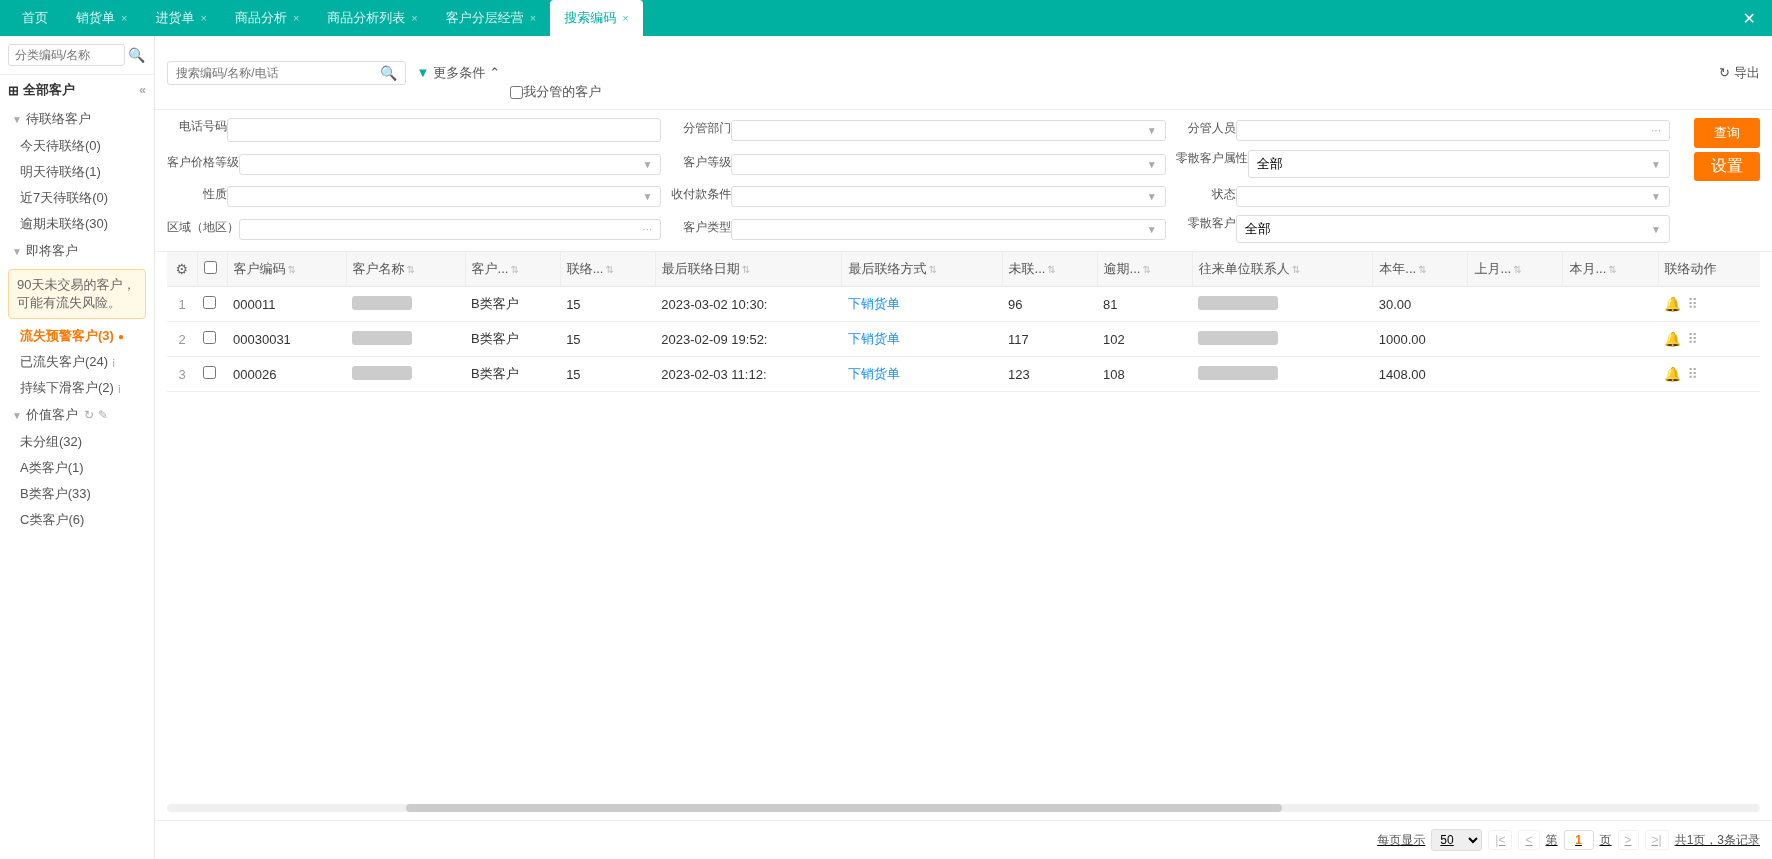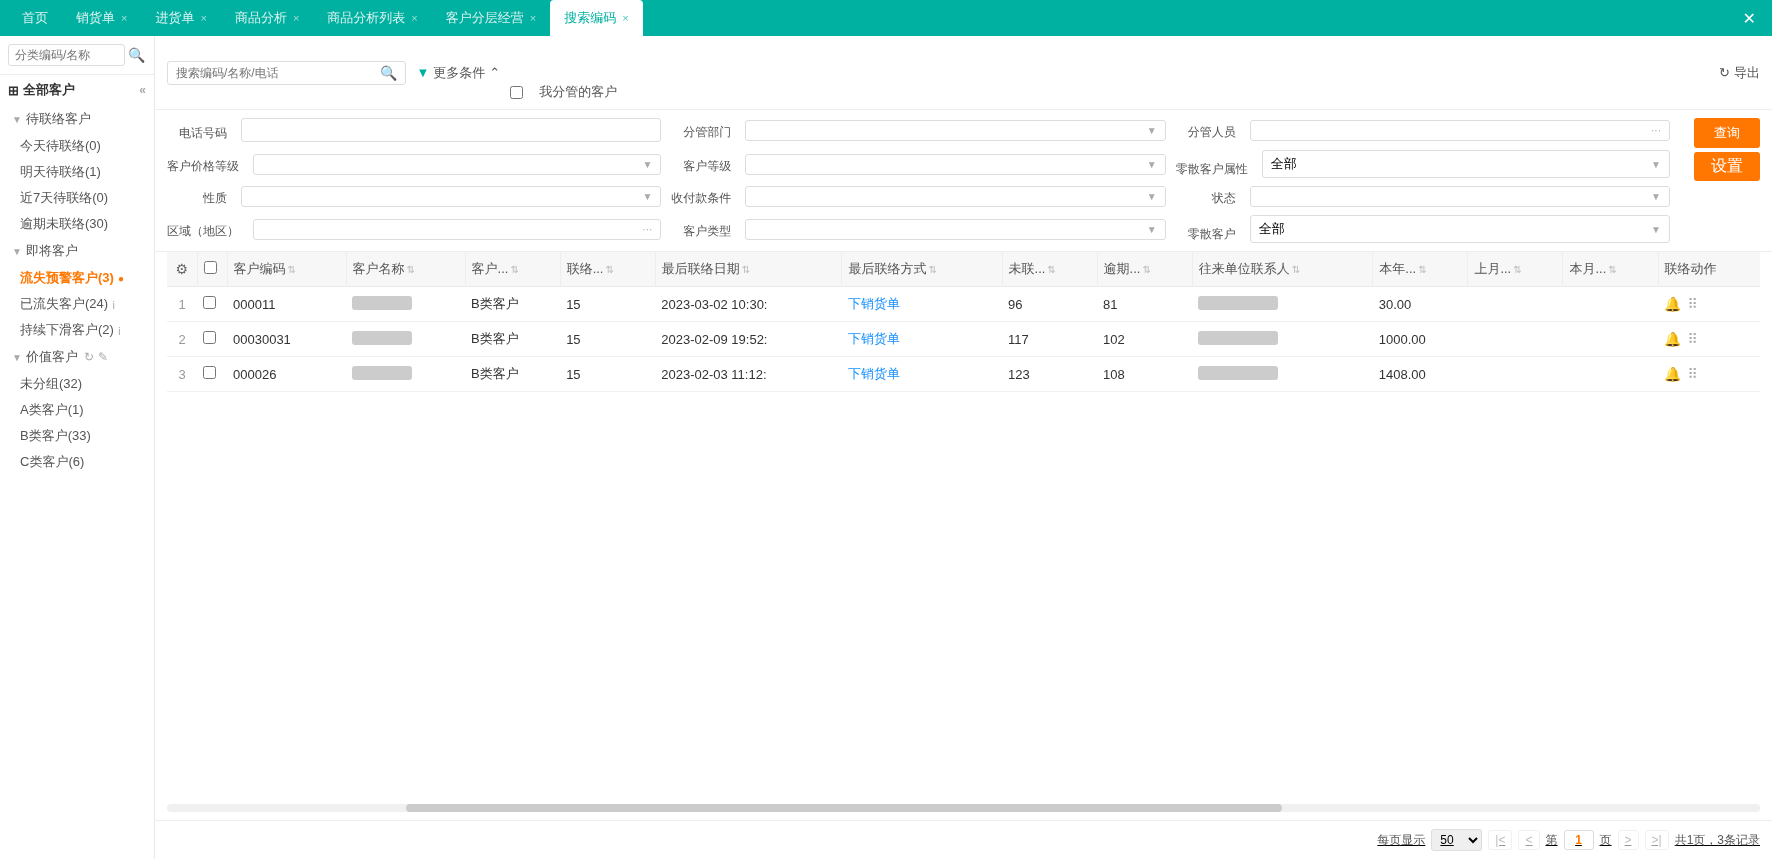--- a/index.html
+++ b/index.html
@@ -153,21 +153,21 @@
       align-items: center;
       gap: 4px;
       color: #555;
       cursor: pointer;
       font-size: 12px;
     }
     .filter-icon { color: #00b0a0; }
     .my-customers {
       display: flex;
       align-items: center;
-      gap: 16px;
+      gap: 0;
       color: #555;
       font-size: 12px;
       cursor: pointer;
       margin-top: 39px;
     }
     .export-btn {
       margin-left: auto;
       display: flex;
       align-items: center;
       gap: 4px;
@@ -185,22 +185,22 @@
     }
     .filter-row {
       display: flex;
       align-items: center;
       gap: 10px;
       margin-bottom: 8px;
     }
     .filter-row:last-child { margin-bottom: 0; }
     .filter-field {
       display: flex;
-      align-items: flex-end;
-      gap: 14px;
+      align-items: flex-start;
+      gap: 0;
       flex: 1;
     }
     .filter-label {
       color: #555;
       white-space: nowrap;
       font-size: 12px;
       min-width: 60px;
       text-align: right;
     }
     .filter-input {
@@ -422,20 +422,23 @@
     <div class="sidebar-item">
       <span>近7天待联络(0)</span>
     </div>
     <div class="sidebar-item">
       <span>逾期未联络(30)</span>
     </div>
 
     <div class="sidebar-group-title">
       <span class="arrow">▼</span>
       <span>即将客户</span>
+    </div>
+    <div class="tooltip-bubble">
+      <span>90天未交易的客户，可能有流失风险。</span>
     </div>
     <div class="sidebar-item active-bold" style="color:#ff7700;display:flex;align-items:center;gap:4px;">
       <span>流失预警客户(3)</span>
       <span class="orange-dot">●</span>
     </div>
     <div class="sidebar-item" style="display:flex;align-items:center;gap:4px;">
       <span>已流失客户(24)</span>
       <span class="info-icon">ℹ</span>
     </div>
     <div class="sidebar-item" style="display:flex;align-items:center;gap:4px;">

